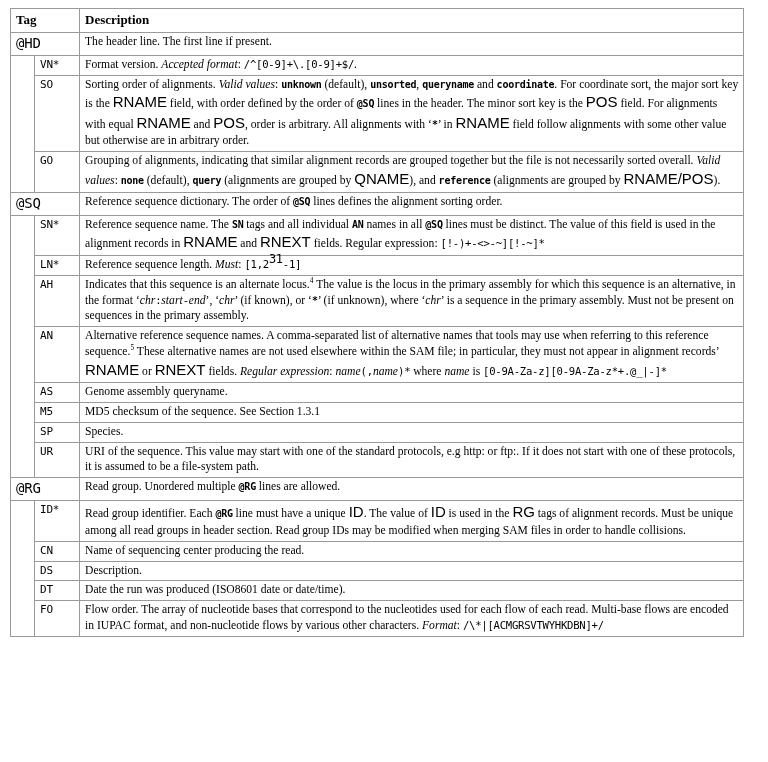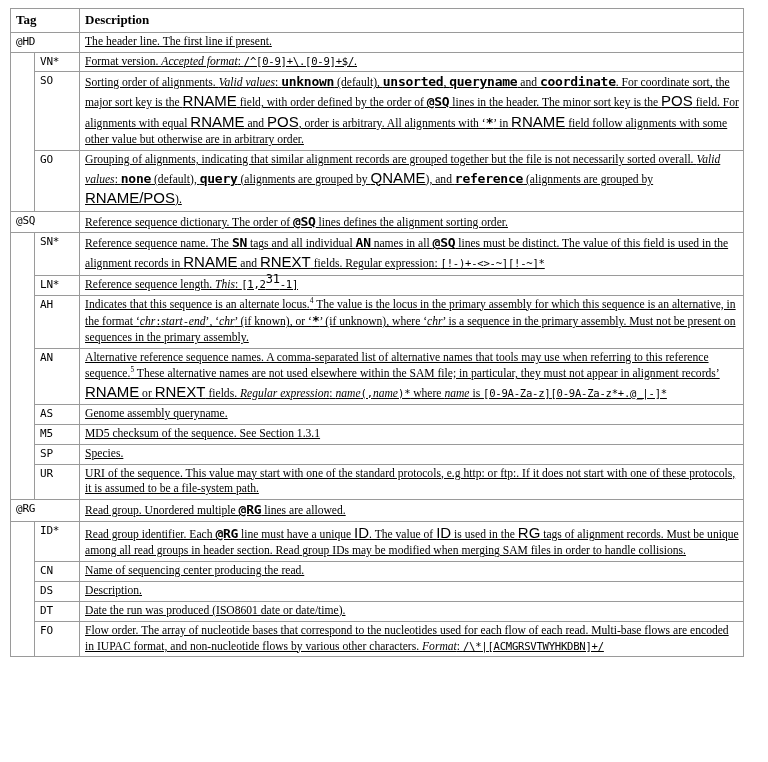--- a/index.html
+++ b/index.html
@@ -51,51 +51,50 @@
     padding-top: 2px;
     padding-bottom: 3px;
   }
   th.hdr-tag { text-align: center; }
   th.hdr-desc { text-align: left; padding-left: 7px; margin-left: 33px; }
 
   
   td.rec {
     text-align: center;
     font-family: "DejaVu Sans Mono", "Liberation Mono", monospace;
-    font-size: 11px;
+    font-size: 14px;
     padding-top: 2px;
     letter-spacing: -0.2px;
   }
   td.tag {
     text-align: center;
     font-family: "DejaVu Sans Mono", "Liberation Mono", monospace;
     font-size: 11px;
     padding-top: 2px;
     letter-spacing: -0.2px;
     margin-top: 8px;
   }
   td.blank { border-right: none; }
   td.desc {
     text-align: justify;
     text-justify: inter-word;
     padding-left: 7px;
     padding-right: 6px;
     hyphens: manual;
-    text-decoration: underline;
   }
 
   
   .tt {
     font-family: "DejaVu Sans Mono", "Liberation Mono", monospace;
     font-size: 10.6px;
     letter-spacing: -0.25px;
   }
   .ttb {
     font-family: "DejaVu Sans Mono", "Liberation Mono", monospace;
-    font-size: 13px;
+    font-size: 10px;
     font-weight: bold;
     letter-spacing: -0.25px;
   }
   .sf {
     font-family: "Liberation Sans", "DejaVu Sans", sans-serif;
     font-size: 15px;
   }
   .it { font-style: italic; }
   sup { font-size: 7.4px; vertical-align: super; line-height: 0; }
   .sup31 { font-size: 12px; vertical-align: super; line-height: 0; }
@@ -138,21 +137,21 @@
           <td class="rec" colspan="2">@SQ</td>
           <td class="desc">Reference sequence dictionary. The order of <span class="ttb">@SQ</span> lines defines the alignment sorting order.</td>
         </tr>
         <tr>
           <td class="blank" rowspan="8"></td>
           <td class="tag">SN*</td>
           <td class="desc">Reference sequence name. The <span class="ttb">SN</span> tags and all individual <span class="ttb">AN</span> names in all <span class="ttb">@SQ</span> lines must be distinct. The value of this field is used in the alignment records in <span class="sf">RNAME</span> and <span class="sf">RNEXT</span> fields. Regular expression: <span class="tt">[!-)+-&lt;&gt;-~][!-~]*</span></td>
         </tr>
         <tr>
           <td class="tag">LN*</td>
-          <td class="desc">Reference sequence length. <span class="it">This</span>: <span class="tt">[1,2<span class="sup31">31</span>-1]</span></td>
+          <td class="desc">Reference sequence length. <span class="it">Must</span>: <span class="tt">[1,2<span class="sup31">31</span>-1]</span></td>
         </tr>
         <tr>
           <td class="tag">AH</td>
           <td class="desc">Indicates that this sequence is an alternate locus.<sup>4</sup> The value is the locus in the primary assembly for which this sequence is an alternative, in the format ‘<span class="it">chr</span><span class="tt">:</span><span class="it">start</span><span class="tt">-</span><span class="it">end</span>’, ‘<span class="it">chr</span>’ (if known), or ‘<span class="ttb">*</span>’ (if unknown), where ‘<span class="it">chr</span>’ is a sequence in the primary assembly. Must not be present on sequences in the primary assembly.</td>
         </tr>
         <tr>
           <td class="tag">AN</td>
           <td class="desc">Alternative reference sequence names. A comma-separated list of alternative names that tools may use when referring to this reference sequence.<sup>5</sup> These alternative names are not used elsewhere within the SAM file; in particular, they must not appear in alignment records’ <span class="sf">RNAME</span> or <span class="sf">RNEXT</span> fields. <span class="it">Regular expression</span>: <span class="it">name</span><span class="tt">(,</span><span class="it">name</span><span class="tt">)*</span> where <span class="it">name</span> is <span class="tt">[0-9A-Za-z][0-9A-Za-z*+.@_|-]*</span></td>
         </tr>
         <tr>

